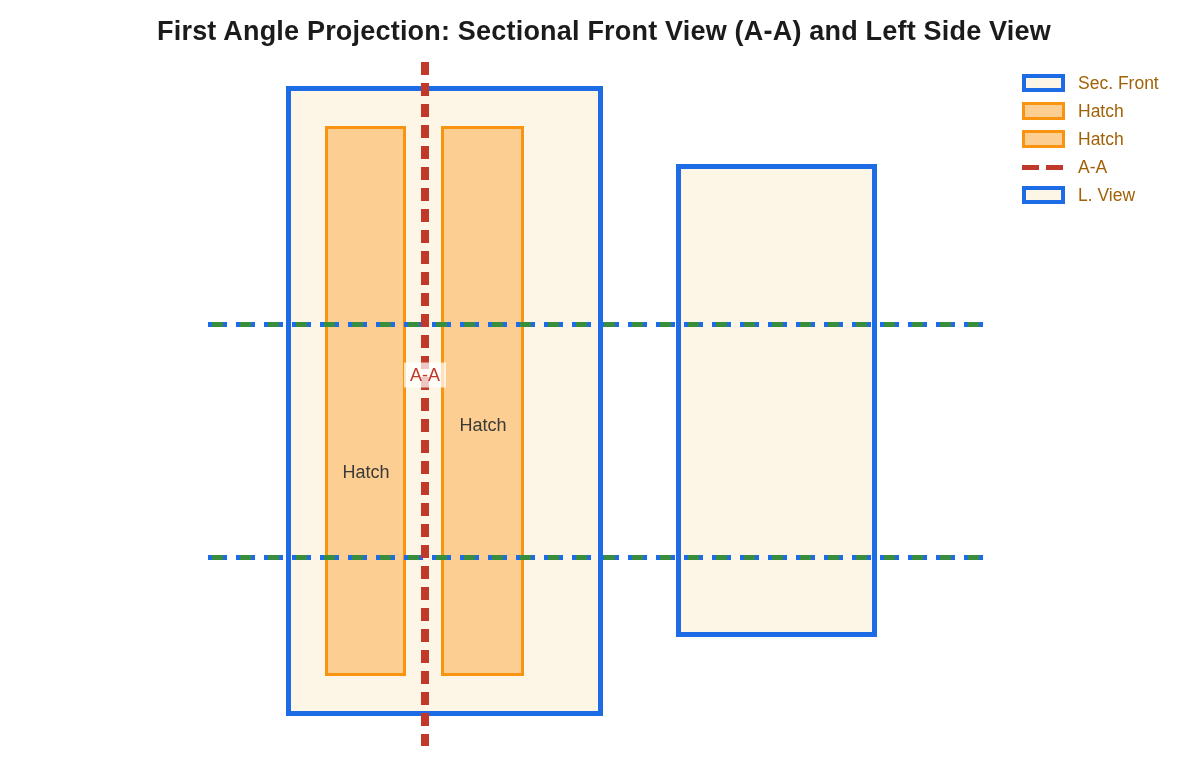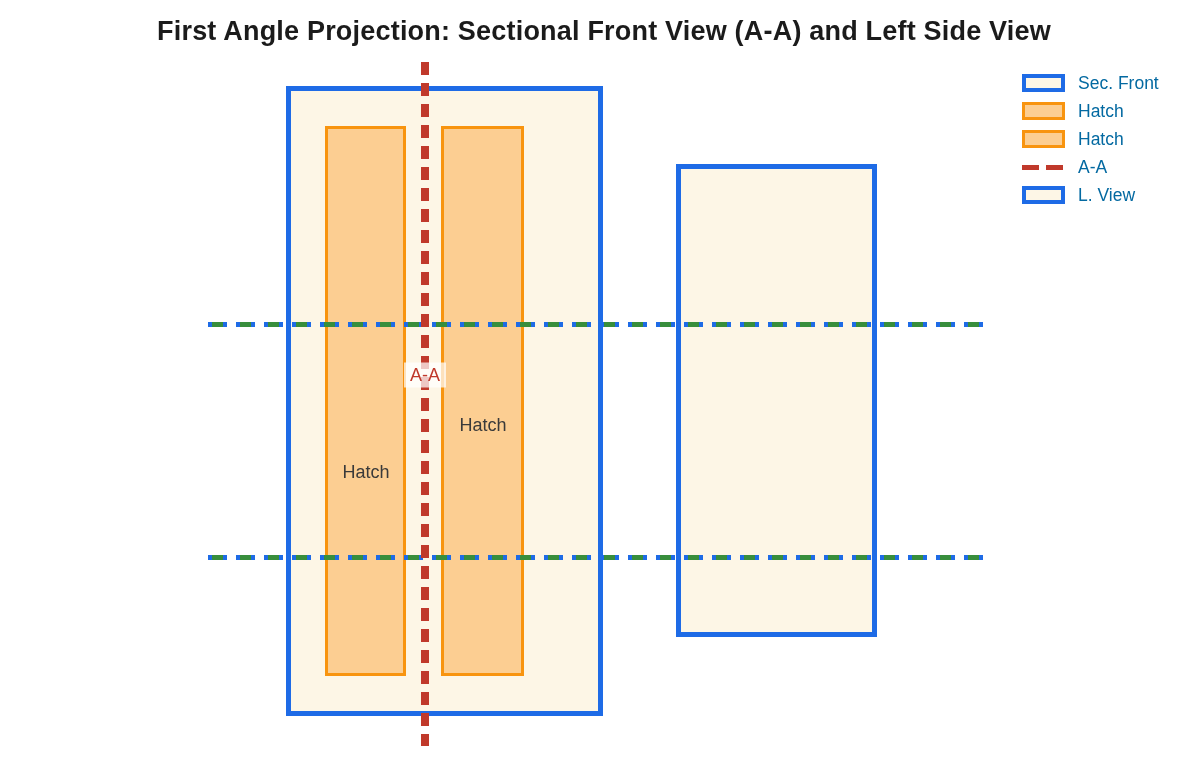--- a/index.html
+++ b/index.html
@@ -156,21 +156,21 @@
   }
   .swatch-dash i {
     display: block;
     width: 17px;
     height: 5px;
     background: #c0392b;
   }
   .legend-label {
     margin-left: 13px;
     font-size: 17.5px;
-    color: #0369a1;
+    color: #a16207;
     white-space: nowrap;
   }
 </style>
 </head>
 <body>
 
 <div class="canvas">
 
   <h1 class="title">First Angle Projection: Sectional Front View (A-A) and Left Side View</h1>
 

